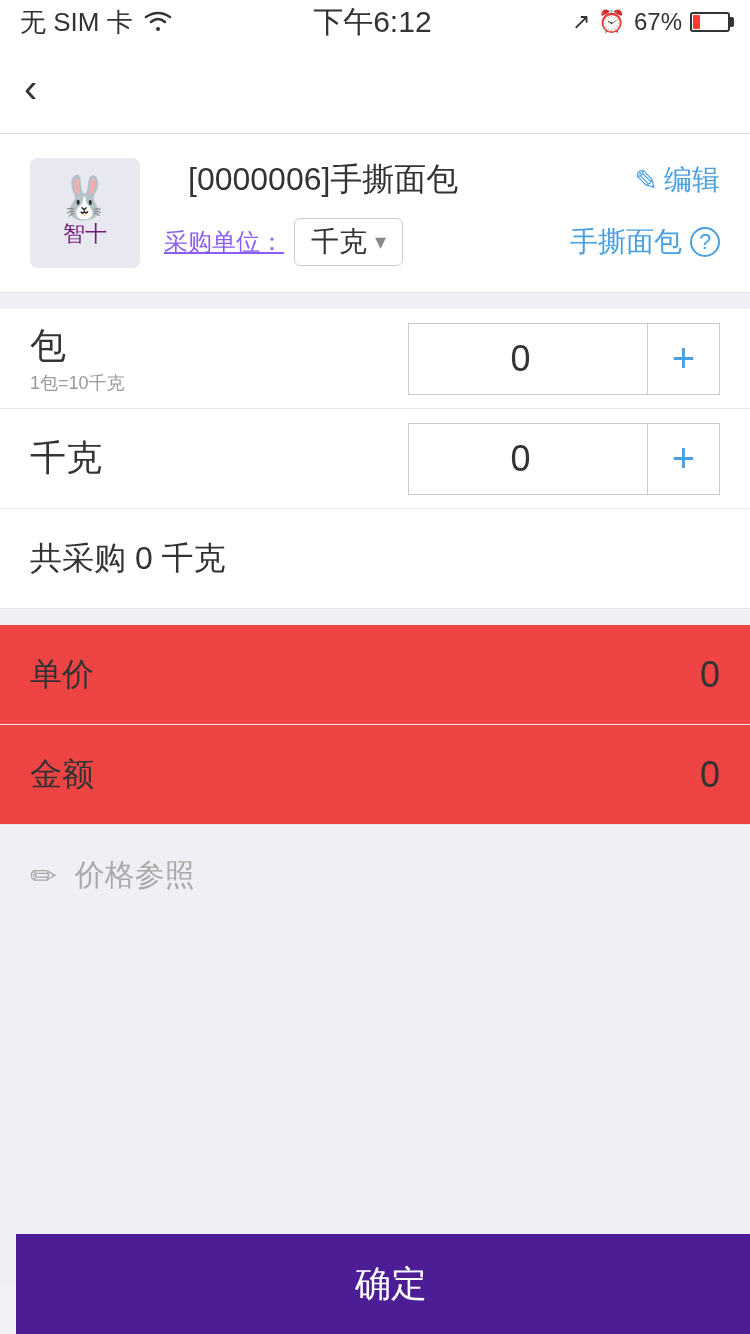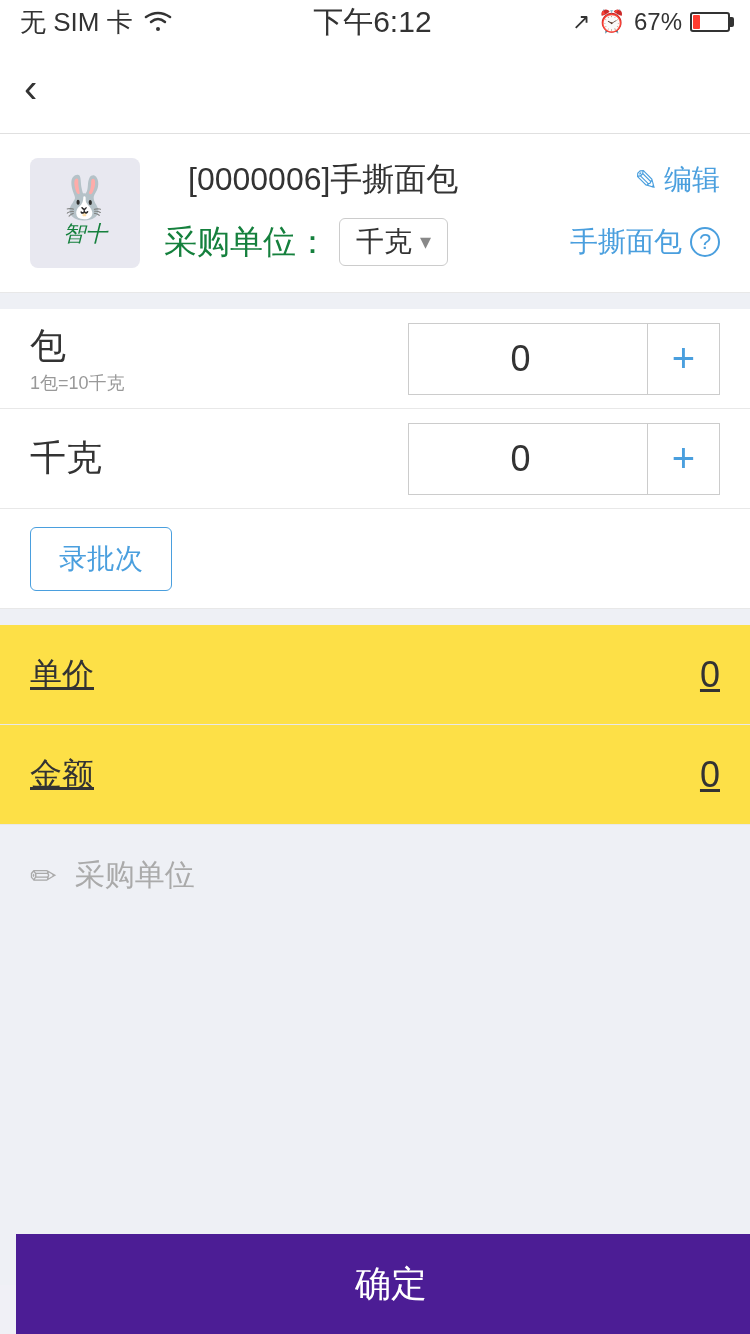--- a/index.html
+++ b/index.html
@@ -112,21 +112,21 @@
       display: flex;
       align-items: center;
       gap: 6px;
       cursor: pointer;
     }
     .product-unit-row {
       display: flex;
       justify-content: space-between;
       align-items: center;
     }
-    .unit-label { font-size: 33px; color: #15803d; }
+    .unit-label { font-size: 24px; color: #8b5cf6; text-decoration: underline; }
     .unit-dropdown {
       border: 1px solid #ccc;
       border-radius: 6px;
       padding: 4px 16px;
       font-size: 28px;
       color: #333;
       background: #fff;
       display: flex;
       align-items: center;
       gap: 8px;
@@ -221,23 +221,22 @@
       border-radius: 6px;
       padding: 12px 28px;
       font-size: 28px;
       color: #4a9fde;
       background: #fff;
       cursor: pointer;
     }
 
     
     .value-section {
-      background: #fde047;
+      background: #ef4444;
       margin-top: 0;
-      text-decoration: underline;
     }
     .value-row {
       display: flex;
       align-items: center;
       justify-content: space-between;
       padding: 0 30px;
       height: 100px;
       border-bottom: 1px solid #e8e8e8;
     }
     .value-label {
@@ -329,21 +328,21 @@
     </div>
   </div>
 
   <div class="nav-bar">
     <span class="nav-back">‹</span>
   </div>
 
   <div class="product-card">
     <div class="product-thumb">
       <span class="owl-icon">🐰</span>
-      <span style="font-size:22px;color:#15803d;font-style:italic;">智十</span>
+      <span style="font-size:22px;color:#701a75;">智十</span>
     </div>
     <div class="product-info">
       <div class="product-name-row">
         <span class="product-name">[0000006]手撕面包</span>
         <span class="edit-btn">
           <span>✎</span>
           <span>编辑</span>
         </span>
       </div>
       <div class="product-unit-row">
@@ -382,42 +381,40 @@
         <span class="input-label-main">千克</span>
       </div>
       <div class="input-field-group">
         <input type="number" class="number-input" value="0" style="">
         <div class="plus-btn">+</div>
       </div>
     </div>
   </div>
 
   <div class="summary-row">
-    <button class="batch-btn">
-      <span>录批次</span>
-    </button>
+    <span class="summary-text">共采购 0 千克</span>
   </div>
 
   <div class="section-divider"></div>
 
   <div class="value-section">
     <div class="value-row">
       <span class="value-label">单价</span>
       <span class="value-num">0</span>
     </div>
     <div class="value-row">
       <span class="value-label">金额</span>
       <span class="value-num">0</span>
     </div>
   </div>
 
   <div class="remark-section">
     <div class="remark-inner">
       <span class="remark-icon">✏</span>
-      <span class="remark-placeholder">采购单位</span>
+      <span class="remark-placeholder">价格参照</span>
     </div>
   </div>
 
   <div class="bottom-spacer"></div>
 </div>
 
 <div class="confirm-bar">
   <span class="confirm-text">确定</span>
 </div>
 

